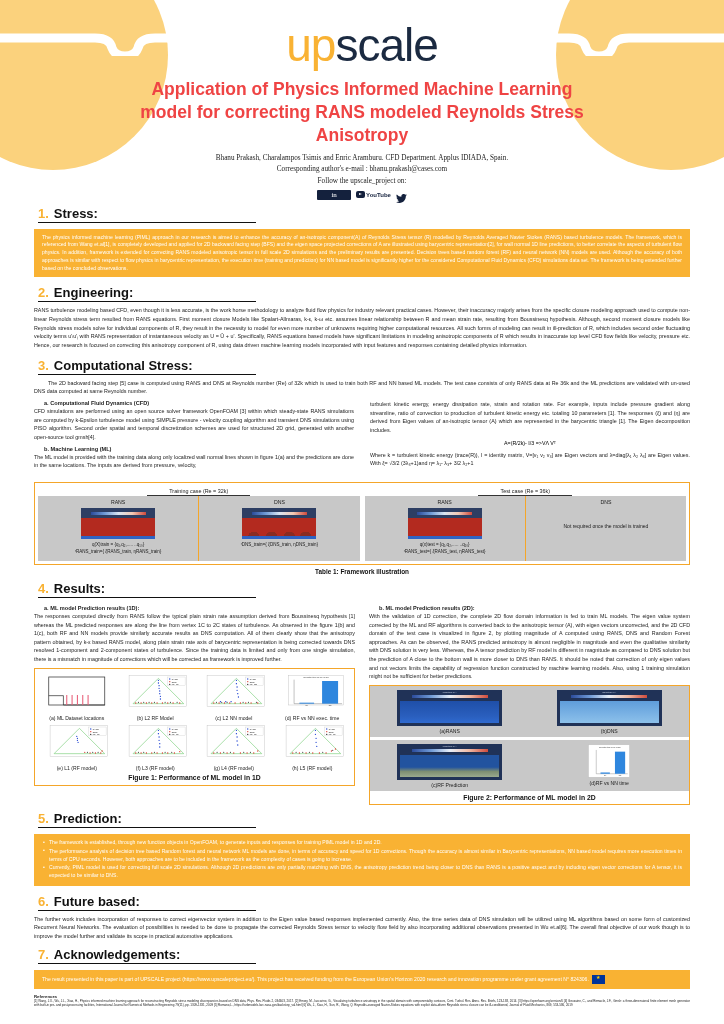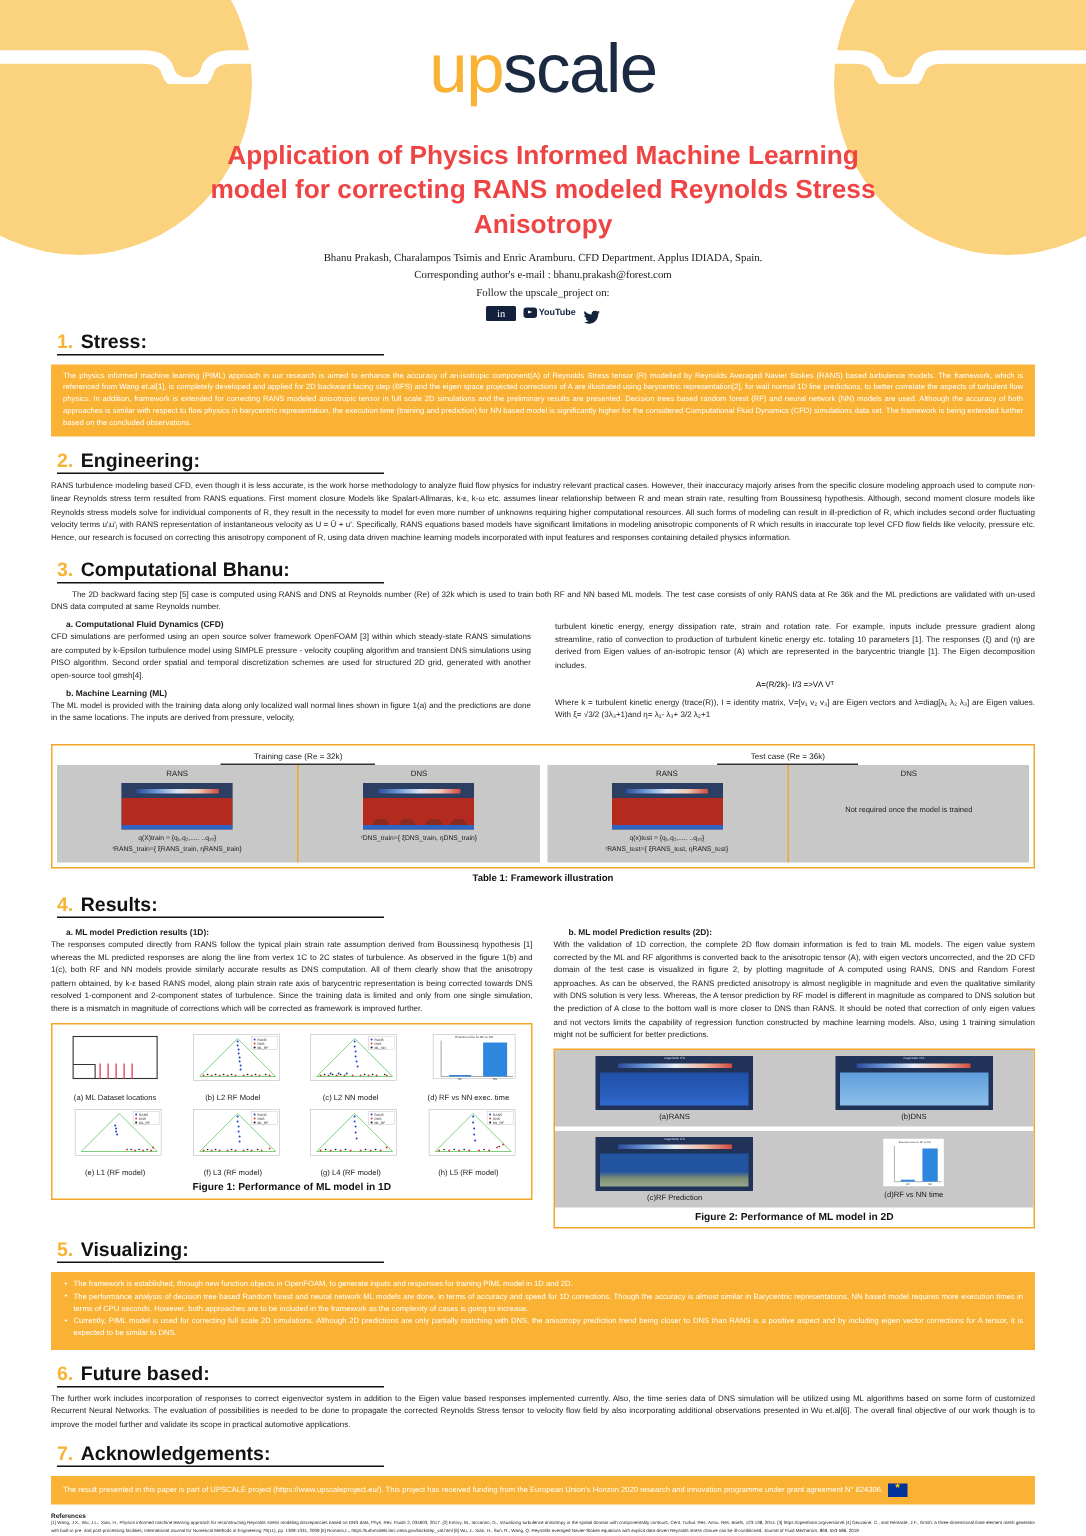--- a/index.html
+++ b/index.html
@@ -50,21 +50,21 @@
     position: relative;
     z-index: 2;
     padding-top: 22px;
     text-align: center;
   }
   .logo {
     font-size: 46px;
     font-weight: 400;
     letter-spacing: -1px;
     line-height: 1;
-    margin-bottom: 24px;
+    margin-bottom: 10px;
   }
   .logo .up { color: #f9b233; }
   .logo .scale { color: #1b2a41; }
 
   .poster-title {
     font-size: 17.5px;
     font-weight: bold;
     color: #ef4444;
     line-height: 1.3;
     max-width: 450px;
@@ -78,21 +78,21 @@
   }
   .social-row {
     margin-top: 3px;
     display: flex;
     justify-content: center;
     align-items: center;
     gap: 5px;
   }
   .ic { display: inline-block; }
   .ic-li {
-    width: 20px; height: 10px;
+    width: 34px; height: 10px;
     background: #14213d; color: #fff;
     font-size: 7px; font-weight: normal;
     line-height: 10px; text-align: center;
     border-radius: 1px;
     font-family: "Liberation Serif", serif;
   }
   .ic-yt {
     height: 10px;
     display: flex; align-items: center; gap: 1px;
   }
@@ -385,21 +385,21 @@
     </svg>
     <svg class="wave-right" viewBox="0 0 200 26" preserveAspectRatio="none">
       <path d="M0,8 L95,8 Q110,8 112,18 Q115,26 125,26 Q135,26 138,18 Q140,8 155,8 L200,8" stroke="#ffffff" stroke-width="9" fill="none" stroke-linecap="round"></path>
     </svg>
   </div>
 
   <div class="header">
     <div class="logo"><span class="up">up</span><span class="scale">scale</span></div>
     <div class="poster-title">Application of Physics Informed Machine Learning model for correcting RANS modeled Reynolds Stress Anisotropy</div>
     <div class="authors">Bhanu Prakash, Charalampos Tsimis and Enric Aramburu. CFD Department. Applus IDIADA, Spain.</div>
-    <div class="authors">Corresponding author's e-mail : bhanu.prakash@forest.com</div>
+    <div class="authors">Corresponding author's e-mail : bhanu.prakash@cases.com</div>
     <div class="authors">Follow the upscale_project on:</div>
     <div class="social-row">
       <span class="ic ic-li">in</span>
       <span class="ic ic-yt">
           <span class="yt-box"></span>
           <span class="yt-txt">YouTube</span>
         </span>
       <span class="ic ic-tw">
         <svg viewBox="0 0 24 22" width="11" height="10">
             <path fill="#14213d" d="M24 2.6a9.8 9.8 0 0 1-2.8.8A4.9 4.9 0 0 0 23.3.4a9.8 9.8 0 0 1-3.1 1.2A4.9 4.9 0 0 0 11.8 6 13.9 13.9 0 0 1 1.7.9a4.9 4.9 0 0 0 1.5 6.6A4.8 4.8 0 0 1 1 6.9v.1a4.9 4.9 0 0 0 3.9 4.8 4.9 4.9 0 0 1-2.2.1 4.9 4.9 0 0 0 4.6 3.4A9.9 9.9 0 0 1 0 17.4a14 14 0 0 0 7.5 2.2c9.1 0 14-7.5 14-14v-.7A9.9 9.9 0 0 0 24 2.6z"></path>
@@ -427,21 +427,21 @@
     </div>
     <div class="sp4"></div>
     <div class="body-text pad-x">RANS turbulence modeling based CFD, even though it is less accurate, is the work horse methodology to analyze fluid flow physics for industry relevant practical cases. However, their inaccuracy majorly arises from the specific closure modeling approach used to compute non-linear Reynolds stress term resulted from RANS equations. First moment closure Models like Spalart-Allmaras, k-ε, k-ω etc. assumes linear relationship between R and mean strain rate, resulting from Boussinesq hypothesis. Although, second moment closure models like Reynolds stress models solve for individual components of R, they result in the necessity to model for even more number of unknowns requiring higher computational resources. All such forms of modeling can result in ill-prediction of R, which includes second order fluctuating velocity terms u'ᵢu'ⱼ with RANS representation of instantaneous velocity as U = Ū + u'. Specifically, RANS equations based models have significant limitations in modeling anisotropic components of R which results in  inaccurate top level CFD flow fields like velocity, pressure etc. Hence, our research is focused on correcting this anisotropy component of R, using data driven machine learning models incorporated with input features and responses containing detailed physics information.</div>
   </div>
 
   <div class="sp8"></div>
 
   <div class="section">
     <div class="sec-head">
       <span class="sec-num">3.</span>
-      <span class="sec-title">Computational Bhanu:</span>
+      <span class="sec-title">Computational Stress:</span>
     </div>
     <div class="sp4"></div>
     <div class="body-text pad-x indent">The 2D backward facing step [5] case is computed using RANS and DNS at Reynolds number (Re) of 32k which is used to train both RF and NN based ML models. The test case consists of only RANS data at Re 36k and the ML predictions are validated with un-used DNS data computed at same Reynolds number.</div>
 
     <div class="two-col">
       <div class="col">
         <div class="sub-head" style="margin-left:10px">a. Computational Fluid Dynamics (CFD)</div>
         <div class="body-text">CFD simulations are performed using an open source solver framework OpenFOAM [3] within which steady-state RANS simulations are computed by k-Epsilon turbulence model using SIMPLE pressure - velocity coupling algorithm and transient DNS simulations using PISO algorithm. Second order spatial and temporal discretization schemes are used for structured 2D grid, generated with another open-source tool gmsh[4].</div>
         <div class="sp4"></div>
         <div class="sub-head" style="margin-left:10px">b. Machine Learning (ML)</div>
@@ -855,21 +855,21 @@
         </div>
       </div>
     </div>
   </div>
 
   <div class="sp6"></div>
 
   <div class="section">
     <div class="sec-head">
       <span class="sec-num">5.</span>
-      <span class="sec-title">Visualizing:</span>
+      <span class="sec-title">Prediction:</span>
     </div>
     <div class="orange-box">
       <ul>
         <li>The framework is established, through new function objects in OpenFOAM, to generate inputs and responses for training PIML model in 1D and 2D.</li>
         <li>The performance analysis of decision tree based Random forest and neural network ML models are done, in terms of accuracy and speed for 1D corrections. Though the accuracy is almost similar in Barycentric representations, NN based model requires more execution times in terms of CPU seconds. However, both approaches are to be included in the framework as the complexity of cases is going to increase.</li>
         <li>Currently, PIML model is used for correcting full scale 2D simulations. Although 2D predictions are only partially matching with DNS, the anisotropy prediction trend being closer to DNS than RANS is a positive aspect and by including eigen vector corrections for A tensor, it is expected to be similar to DNS.</li>
       </ul>
     </div>
   </div>
 

